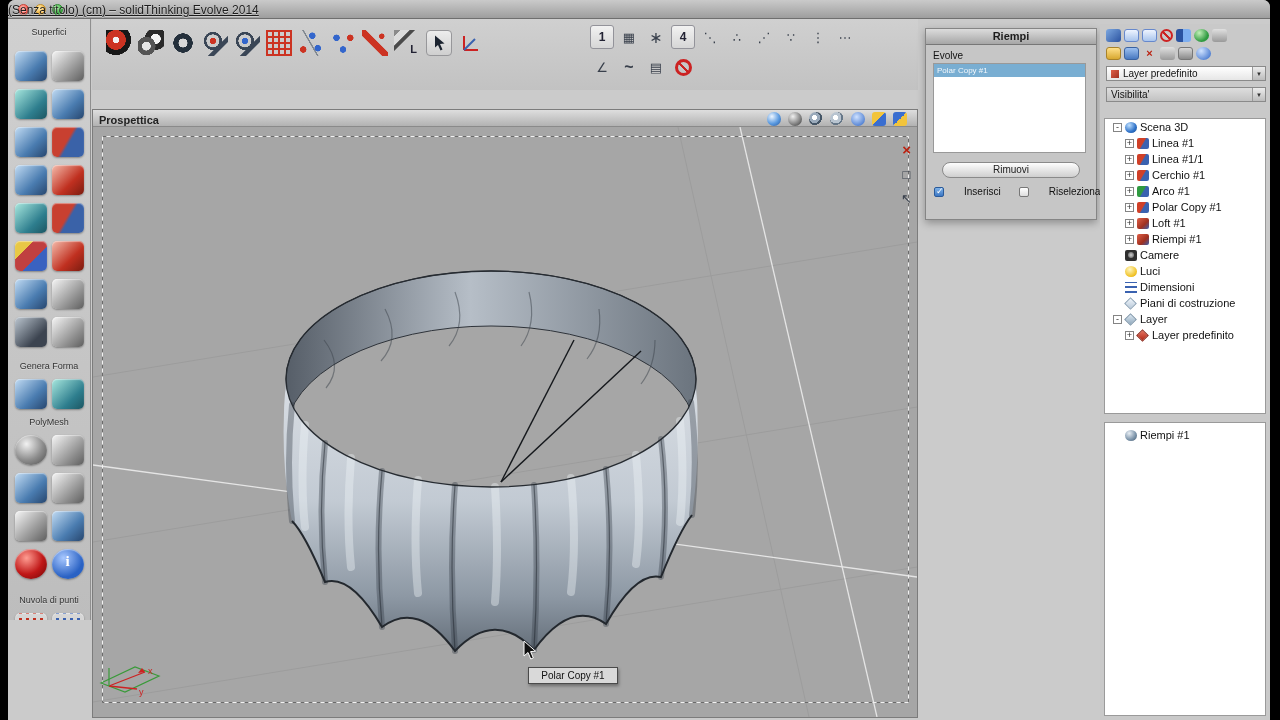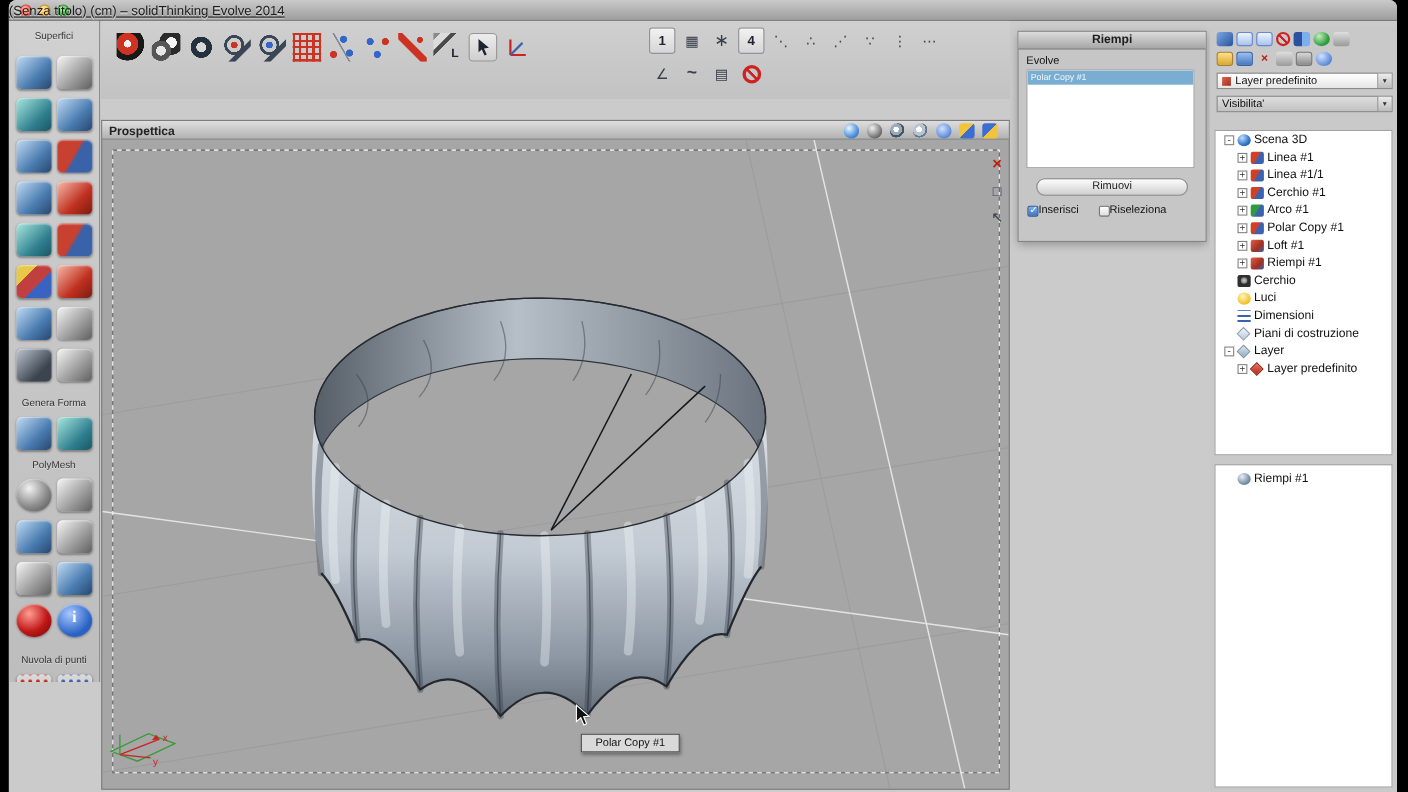--- a/index.html
+++ b/index.html
@@ -100,21 +100,21 @@
 .riempi{position:absolute;left:917px;top:28px;width:172px;height:192px;background:#c6c6c6;border:1px solid #858585;box-shadow:0 3px 8px rgba(0,0,0,.3);}
 .riempi-header{height:16px;background:linear-gradient(#dcdcdc,#a6a6a6);border-bottom:1px solid #777;text-align:center;font-size:11px;font-weight:bold;color:#1d1d1d;line-height:15px;}
 .curve-label{font-size:10px;color:#111;margin:5px 0 2px 7px;}
 .curve-list{margin-left:7px;width:153px;height:90px;background:#fff;border:1px solid #999;overflow:hidden;}
 .curve-item{height:13px;background:#79aed2;font-size:8px;color:#f2f7fb;line-height:13px;padding-left:3px;white-space:nowrap;overflow:hidden;}
 .remove-btn{display:block;margin:9px auto 0;width:138px;height:16px;border-radius:8px;background:linear-gradient(#fdfdfd,#cfcfcf);border:1px solid #8a8a8a;font-size:10px;color:#222;text-align:center;line-height:14px;font-family:"Liberation Sans",sans-serif;}
 .cb-row{display:flex;align-items:center;margin:8px 0 0 8px;font-size:10px;color:#111;}
 .cb{width:10px;height:10px;border:1px solid #777;background:linear-gradient(#fff,#ddd);border-radius:2px;position:relative;flex:none;}
 .cb.checked{background:linear-gradient(#7fb2e8,#3b76c4);border-color:#2a5a9a;}
 .cb.checked::after{content:"✓";position:absolute;left:1px;top:-2px;font-size:9px;color:#fff;}
-.cb-label{margin-left:0;}
+.cb-label{margin-left:20px;}
 
 
 .world{position:absolute;left:1092px;top:24px;width:170px;height:696px;background:#c9c9c9;}
 .wb-row{display:flex;gap:3px;margin:5px 0 0 6px;align-items:center;}
 .wb-icon{width:15px;height:13px;border-radius:3px;font-size:11px;line-height:12px;text-align:center;position:relative;}
 .w-cube{background:linear-gradient(135deg,#7da8e0,#2a52a0);}
 .w-page{background:linear-gradient(#eef4ff,#a8c4ec);border:1px solid #6688cc;}
 .w-no{width:13px;height:13px;border:2.5px solid #cc2222;border-radius:50%;background:linear-gradient(45deg,transparent 40%,#cc2222 44% 56%,transparent 60%);}
 .w-book{background:linear-gradient(90deg,#2a52a0 50%,#7daef0 50%);}
 .w-ball{background:radial-gradient(circle at 35% 30%,#c2f0b8,#2f9a40 65%);border-radius:50%;}
@@ -472,21 +472,21 @@
             <span class="ticon ti-surf"></span>
             <span>Loft #1</span>
           </div>
       <div class="tree-row lv1">
             <span class="exp plus"></span>
             <span class="ticon ti-surf"></span>
             <span>Riempi #1</span>
           </div>
       <div class="tree-row lv1">
             <span class="ticon ti-camera"></span>
-            <span>Cerchio</span>
+            <span>Camere</span>
           </div>
       <div class="tree-row lv1">
             <span class="ticon ti-light"></span>
             <span>Luci</span>
           </div>
       <div class="tree-row lv1">
             <span class="ticon ti-dim"></span>
             <span>Dimensioni</span>
           </div>
       <div class="tree-row lv1">

